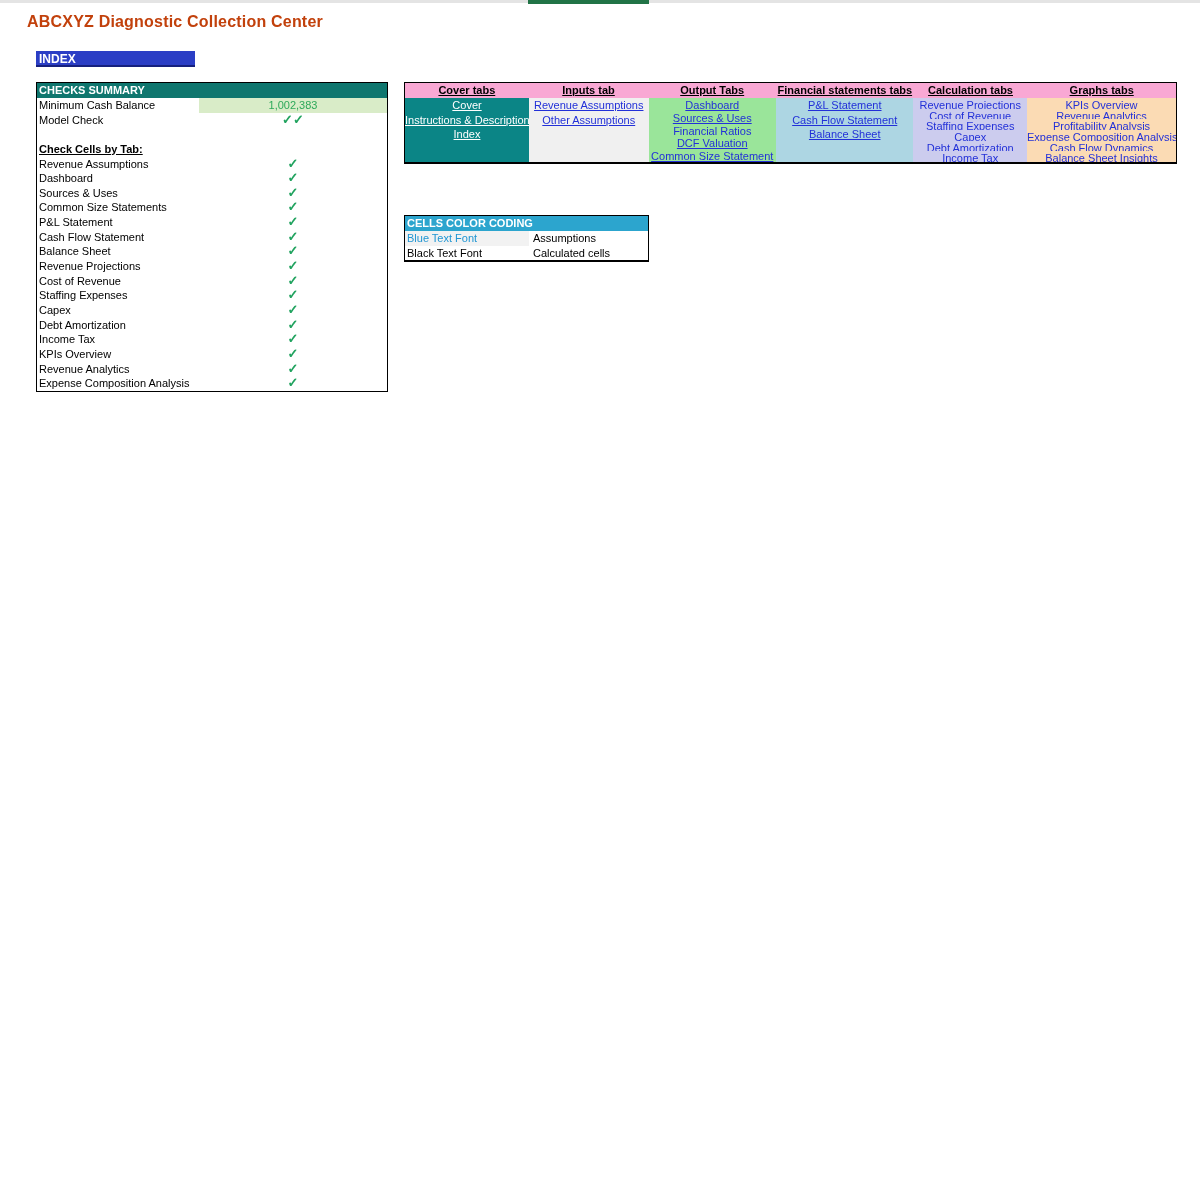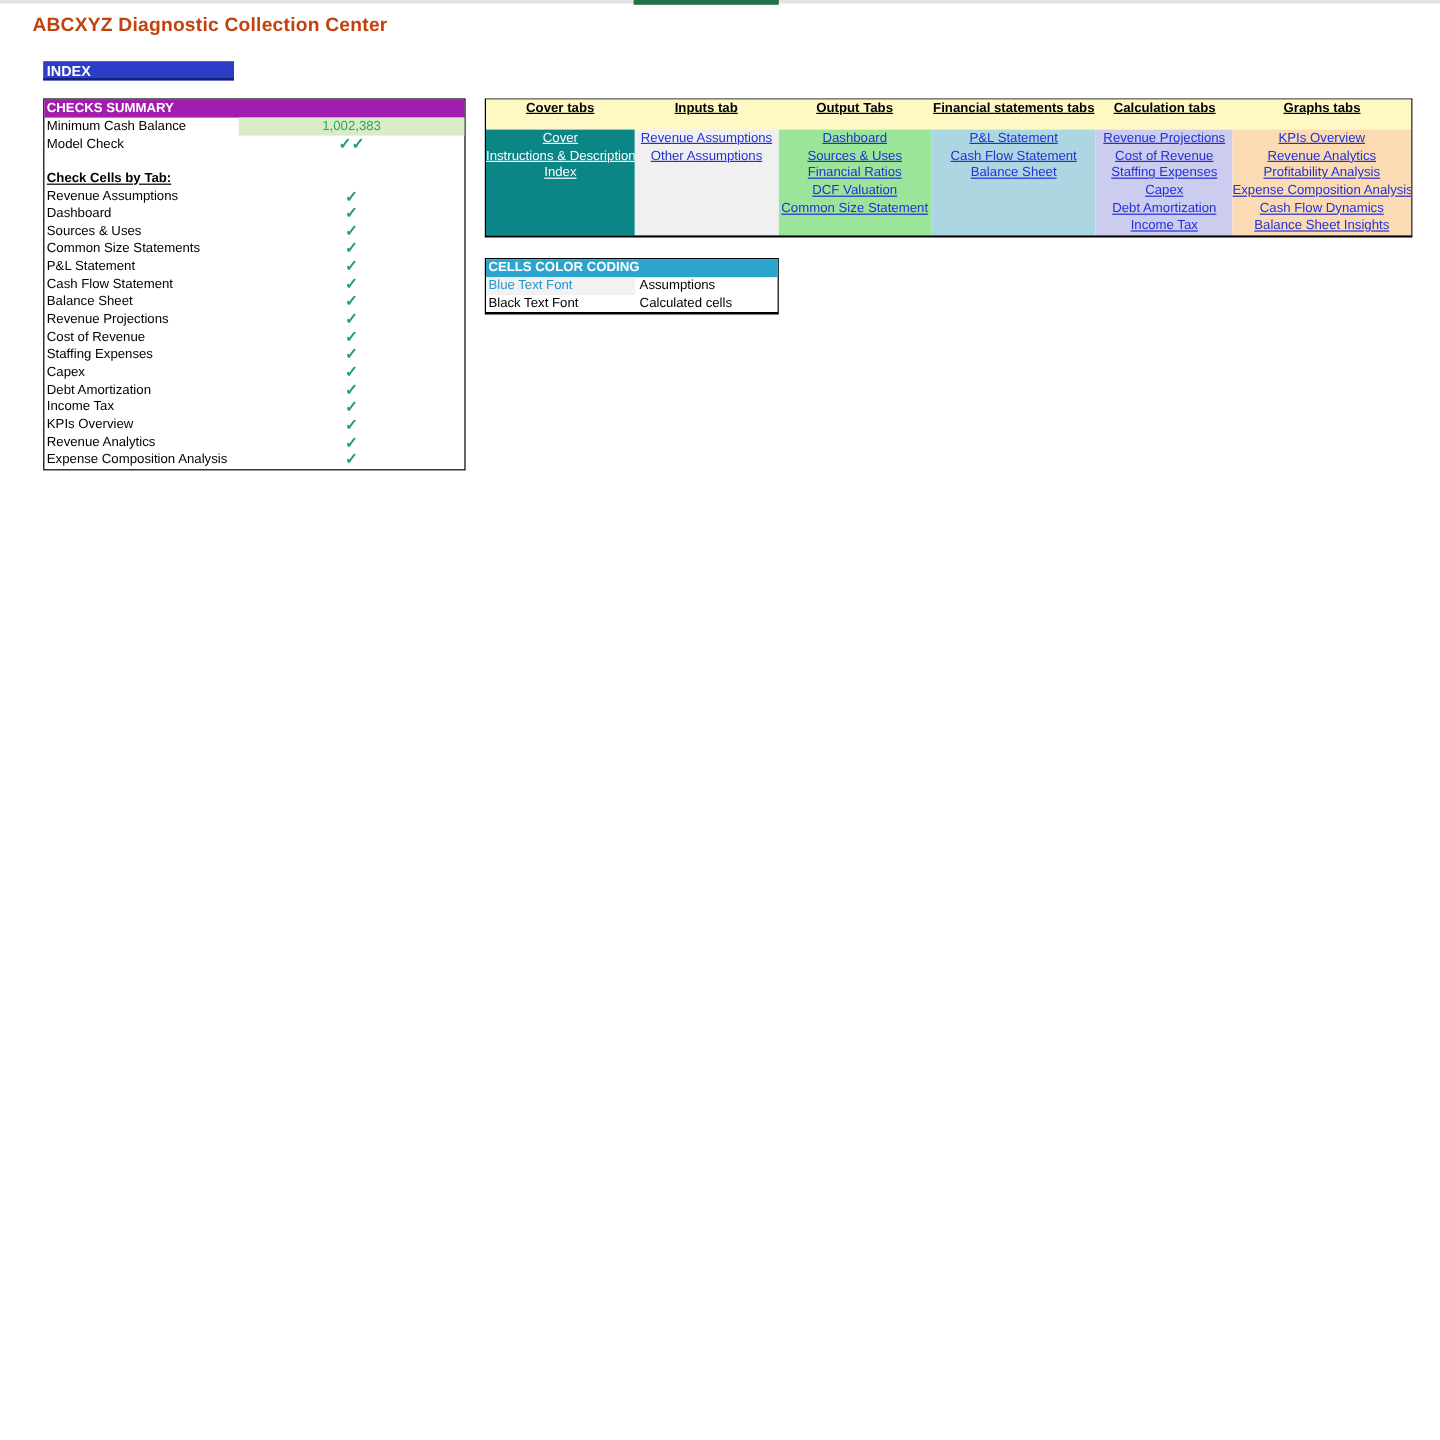--- a/index.html
+++ b/index.html
@@ -31,23 +31,23 @@
   .cs-label{flex:0 0 160px;padding-left:2px;overflow:hidden;}
   .cs-label-wide{flex:1;padding-left:2px;}
   .cs-value{flex:1;text-align:center;}
   .cash-value{background:#D9ECC8;color:#2EA95A;}
   .check{color:#21A35F;font-weight:bold;font-size:13px;line-height:14px;}
   .section-label{font-weight:bold;text-decoration:underline;}
 
   
   .tabs{left:404px;top:82px;width:773px;border-bottom-width:2px;}
   .lt-hdr{text-align:center;}
-  .lt-colheads{display:flex;height:25px;line-height:15px;background:#fef9c3;justify-content:space-between;}
+  .lt-colheads{display:flex;height:15px;line-height:15px;background:#f9a8d4;justify-content:space-between;}
   .lt-colhead{font-weight:bold;text-decoration:underline;text-align:center;white-space:nowrap;overflow:visible;}
-  .lt-body{display:flex;height:88px;justify-content:flex-end;}
+  .lt-body{display:flex;height:64px;justify-content:flex-end;}
   .lt-col{display:flex;flex-direction:column;}
   .lt-link{height:14.65px;line-height:14.65px;text-align:center;color:#2230D8;text-decoration:underline;
     white-space:nowrap;overflow:hidden;cursor:pointer;}
   .lt-col-cover .lt-link{color:#fff;}
   .w0{width:124px;} .w1{width:120px;} .w2{width:128px;} .w3{width:138px;} .w4{width:114px;} .w5{width:149px;}
 
   
   .coding{left:404px;top:215px;width:245px;border-bottom-width:2px;}
   .cc-hdr{padding-left:2px;}
   .cc-row{display:flex;height:14.65px;line-height:14.65px;white-space:nowrap;}
@@ -59,21 +59,21 @@
 <body>
 
 <div class="abs top-strip"></div>
 <div class="abs top-strip-green" style="background-color: rgb(33, 115, 70);"></div>
 
 <div class="abs page-title">ABCXYZ Diagnostic Collection Center</div>
 
 <div class="abs index-box">INDEX</div>
 
 <div class="abs tbl checks">
-  <div class="teal-hdr cs-hdr" style="background-color: #a21caf;">CHECKS SUMMARY</div>
+  <div class="teal-hdr cs-hdr" style="background-color: #0f766e;">CHECKS SUMMARY</div>
 
   <div class="cs-row">
     <div class="cs-label">Minimum Cash Balance</div>
     <div class="cs-value cash-value" style="background-color: rgb(217, 236, 200);">1,002,383</div>
   </div>
 
   <div class="cs-row">
     <div class="cs-label">Model Check</div>
     <div class="cs-value check">✓✓</div>
   </div>

